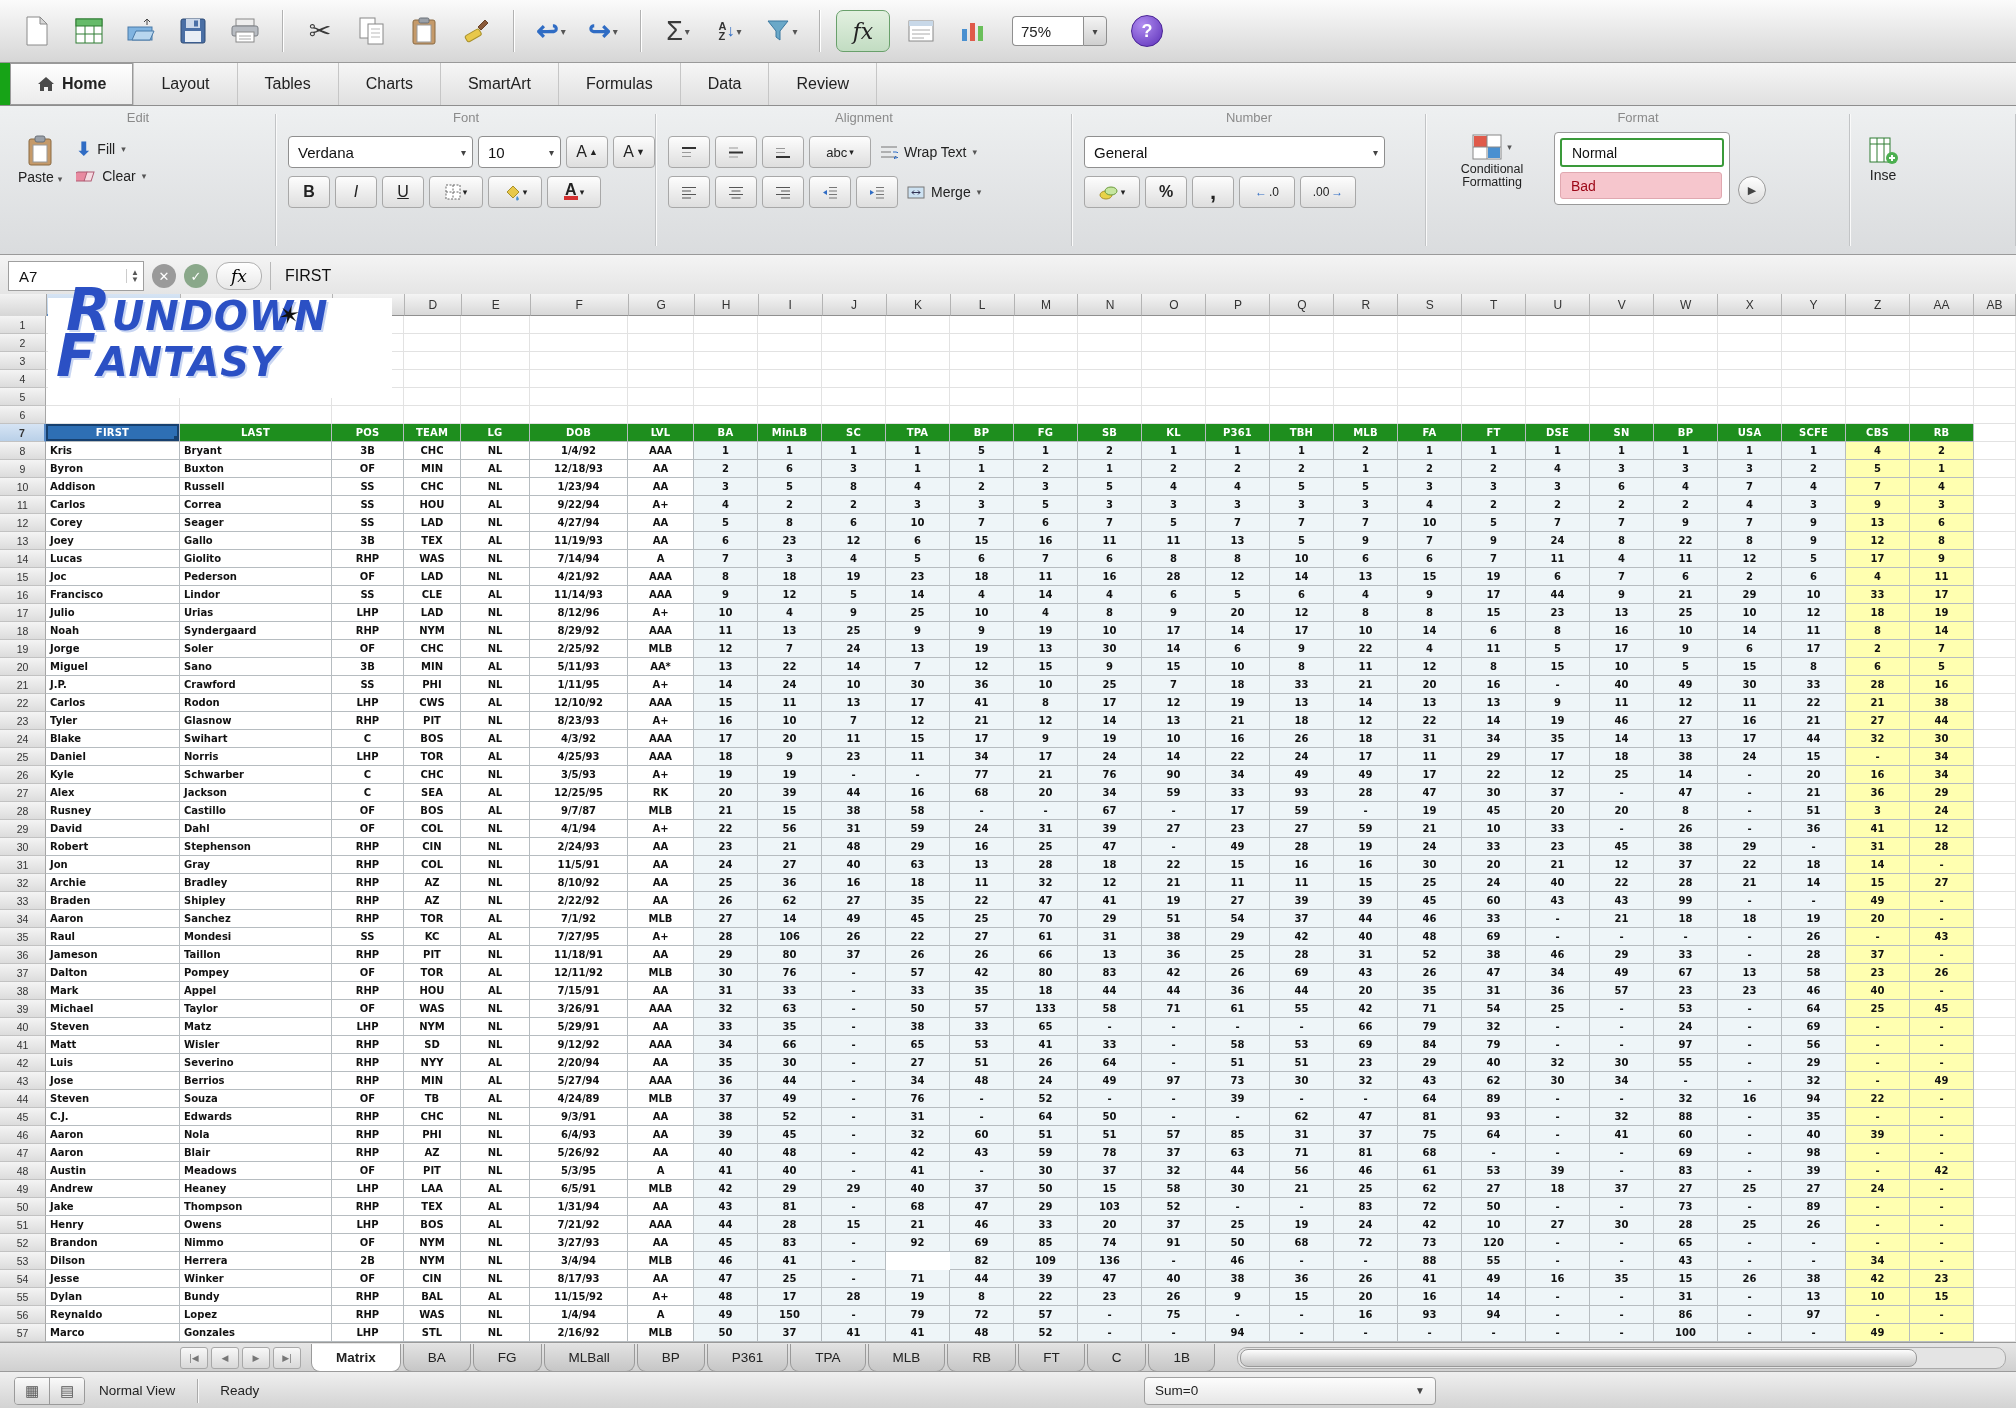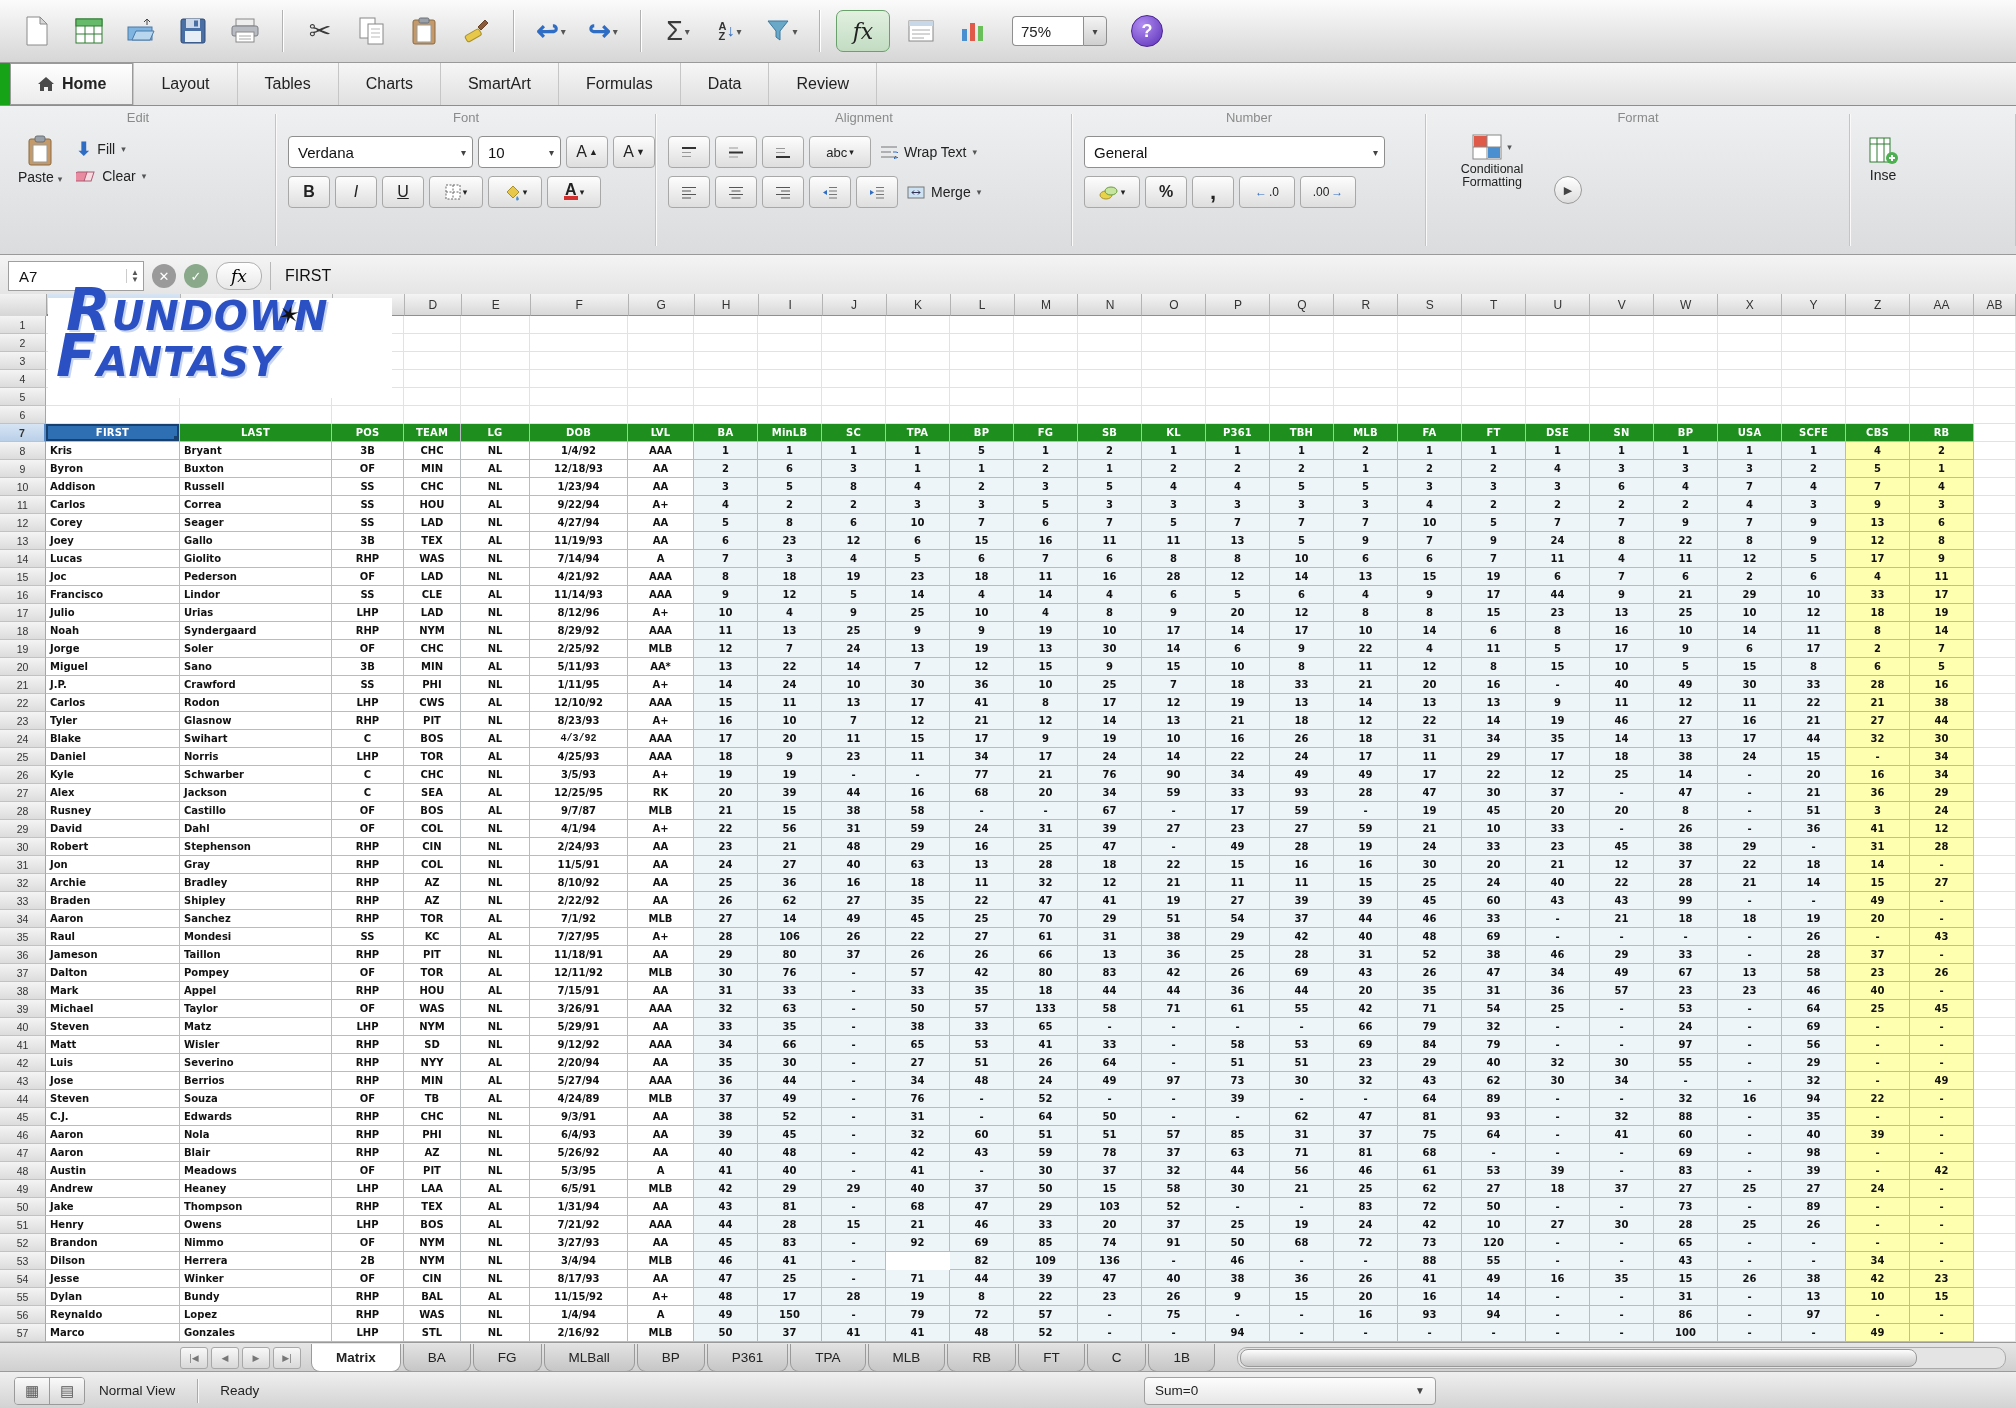--- a/index.html
+++ b/index.html
@@ -457,20 +457,24 @@
             <svg width="30" height="26">
               <rect x="1" y="1" width="28" height="24" fill="#fff" stroke="#888"></rect>
               <rect x="2" y="2" width="13" height="11" fill="#e05a4a"></rect>
               <rect x="16" y="13" width="12" height="11" fill="#4a90d0"></rect>
               <path d="M1 13h28M15 1v24" stroke="#888"></path>
             </svg>
             <span class="car" style="font-size:9px;color:#555;">▾</span>
           </span>
         <span class="cf-label">Conditional Formatting</span>
       </div>
+      <div class="gallery">
+        <span class="style-chip chip-normal">Normal</span>
+        <span class="style-chip chip-bad">Bad</span>
+      </div>
       <span class="circle-btn">▶</span>
     </div>
 
     <div class="rgroup" style="flex:1;min-width:60px;">
       <div class="bigbtn" style="overflow:hidden;">
         <svg width="30" height="30">
             <rect x="2" y="4" width="20" height="24" fill="#fff" stroke="#2e7d32"></rect>
             <path d="M2 10h20M9 4v24M16 4v24" stroke="#2e7d32"></path>
             <circle cx="24" cy="24" r="6" fill="#4caf50"></circle>
             <path d="M24 21v6M21 24h6" stroke="#fff" stroke-width="2"></path>
@@ -1241,21 +1245,21 @@
           <div class="c tb tn by" style="width: 64px;">44</div>
           <div class="c" style="width: 42px;"></div>
         </div>
         <div class="grid-row">
           <div class="rowh">24</div>
           <div class="c tb tl" style="width: 134px;">Blake</div>
           <div class="c tb tl" style="width: 152px;">Swihart</div>
           <div class="c tb tm" style="width: 72px;">C</div>
           <div class="c tb tm" style="width: 57px;">BOS</div>
           <div class="c tb tm" style="width: 69px;">AL</div>
-          <div class="c tb tm" style="width: 98px; font-family: Liberation Mono, monospace;">4/3/92</div>
+          <div class="c tb tm" style="width: 98px;">4/3/92</div>
           <div class="c tb tm" style="width: 66px;">AAA</div>
           <div class="c tb tn bb" style="width: 64px;">17</div>
           <div class="c tb tn bb" style="width: 64px;">20</div>
           <div class="c tb tn bb" style="width: 64px;">11</div>
           <div class="c tb tn bb" style="width: 64px;">15</div>
           <div class="c tb tn bb" style="width: 64px;">17</div>
           <div class="c tb tn bb" style="width: 64px;">9</div>
           <div class="c tb tn bb" style="width: 64px;">19</div>
           <div class="c tb tn bb" style="width: 64px;">10</div>
           <div class="c tb tn bb" style="width: 64px;">16</div>

